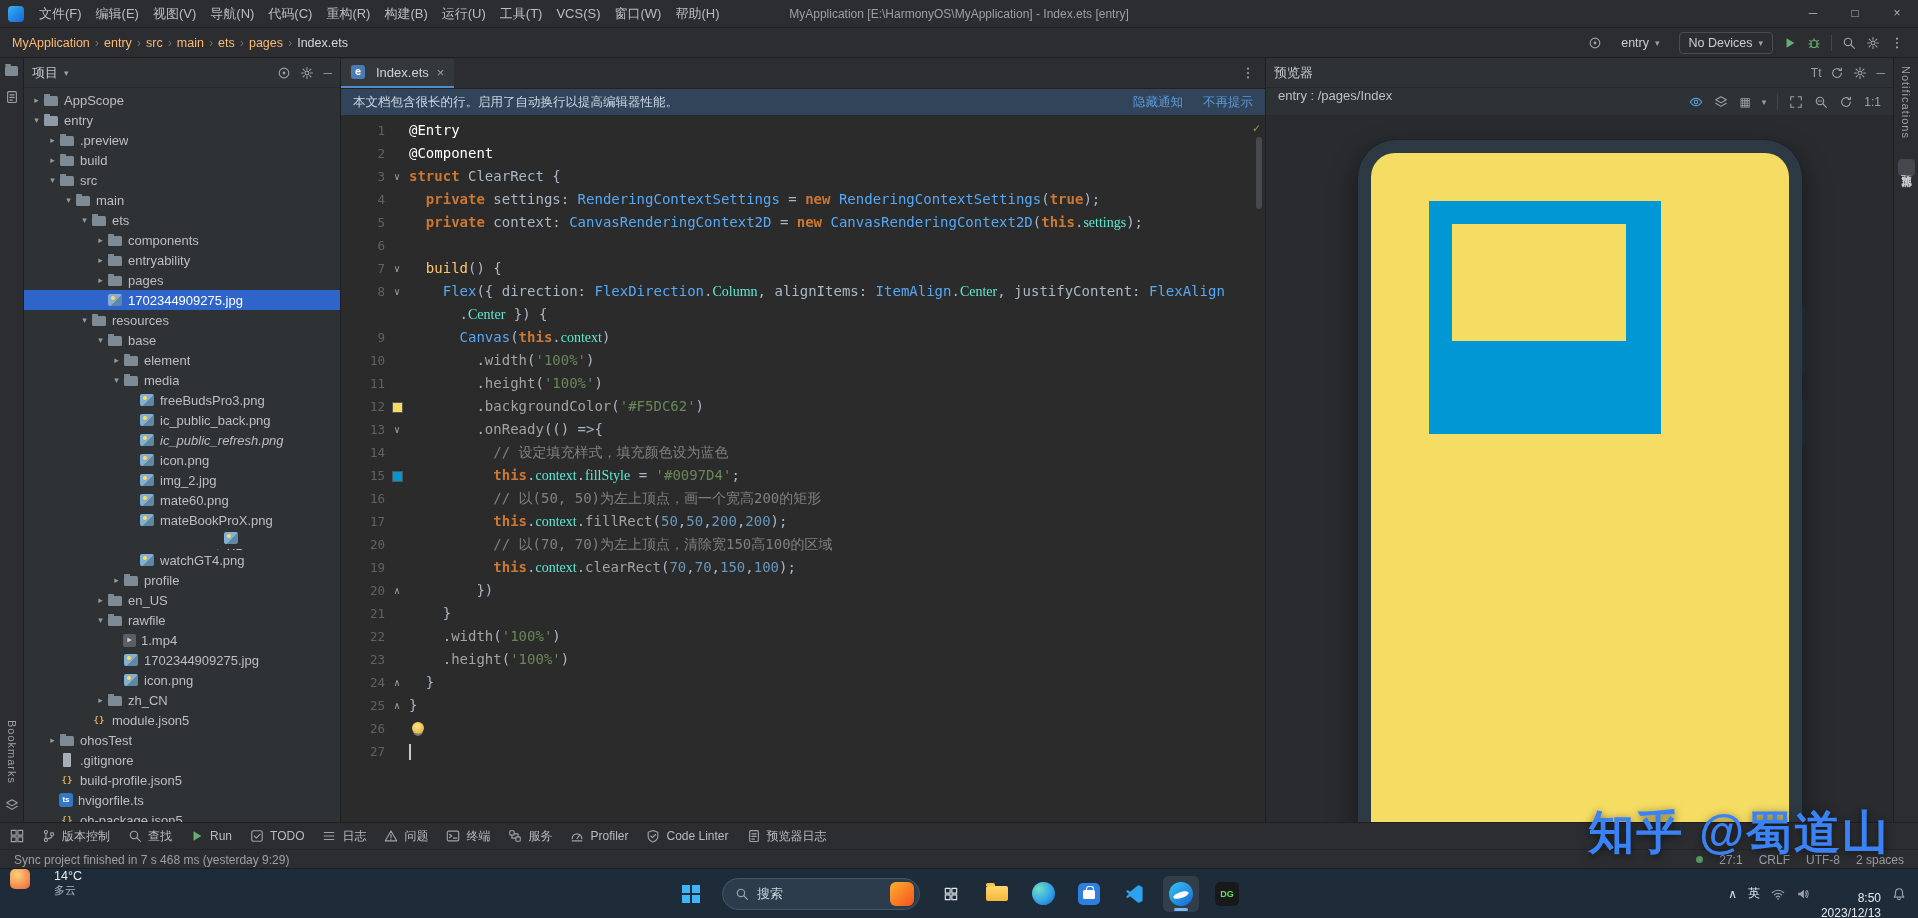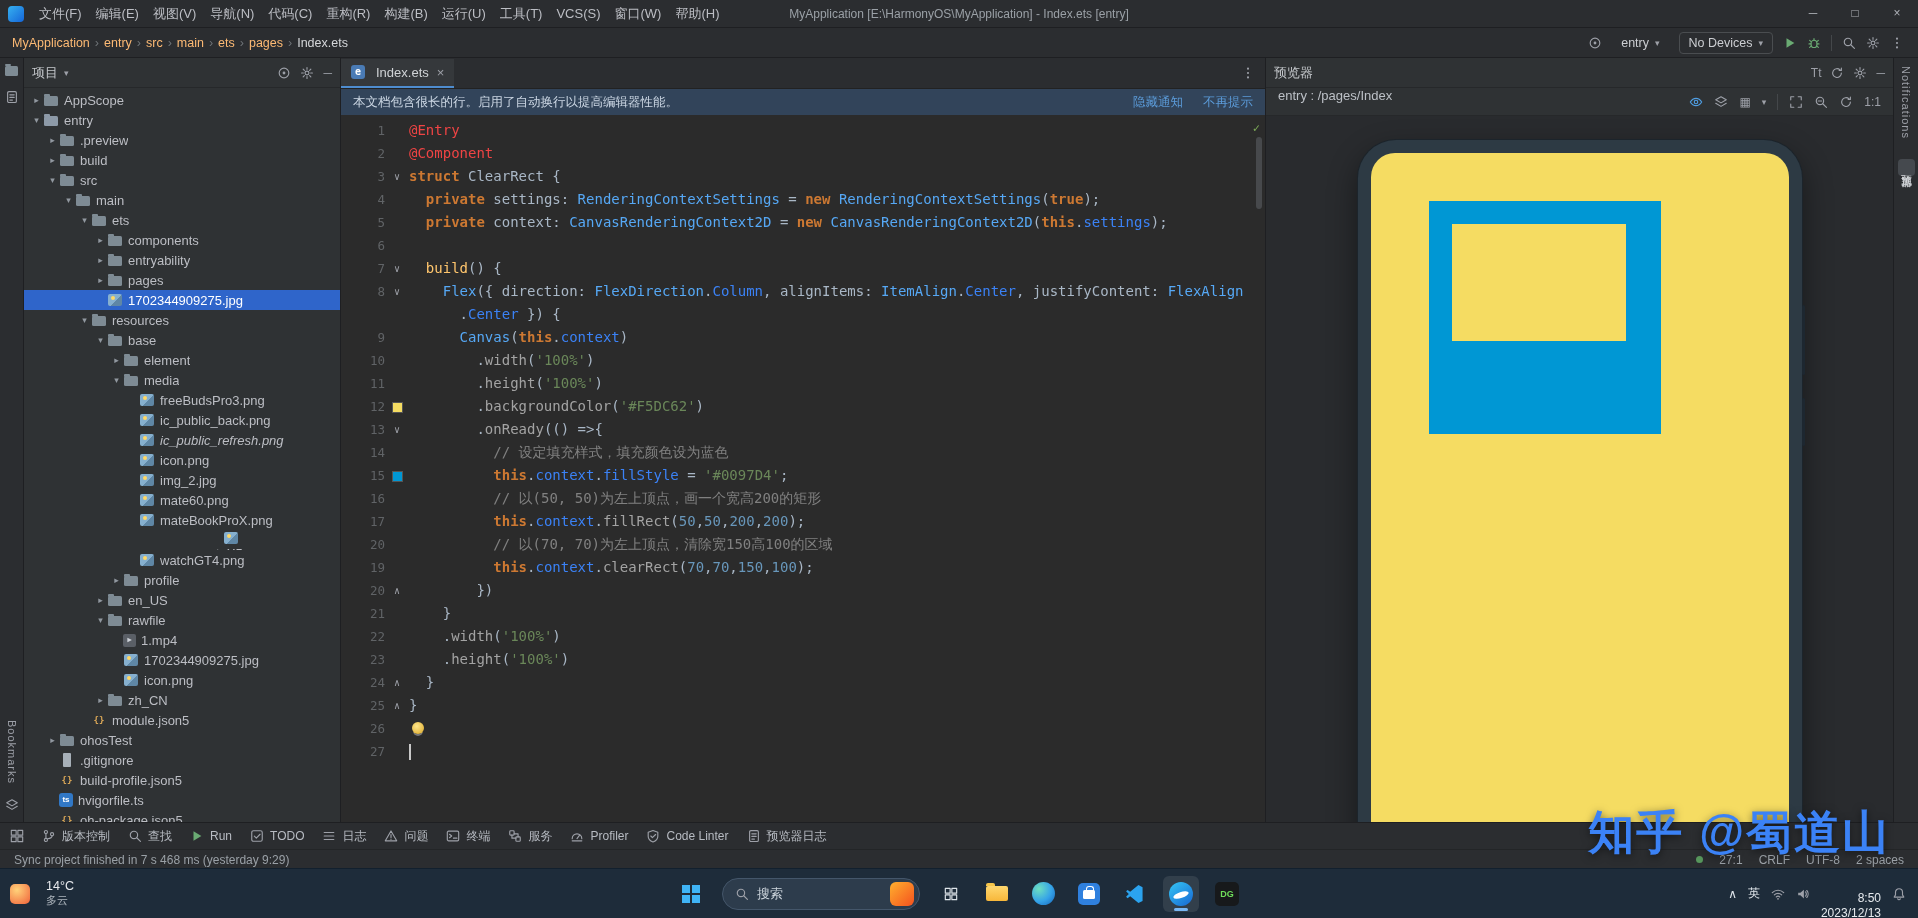--- a/index.html
+++ b/index.html
@@ -75,23 +75,23 @@
   #banner{height:26px;flex:none;background:#32445a;display:flex;align-items:center;padding:0 12px;font-size:12.5px;color:#ccd7e4;}
   .bacts{margin-left:auto;display:flex;gap:20px;}
   .bacts a{color:#5b9bd9;cursor:pointer;}
   #code{position:relative;flex:1;overflow:hidden;background:#2b2b2b;padding-top:4px;
         font-family:"DejaVu Sans Mono",monospace;font-size:14px;}
   .code-line{display:flex;height:23px;line-height:23px;white-space:pre;}
   .lnum{width:44px;flex:none;text-align:right;color:#606366;font-size:12.5px;}
   .lfold{width:24px;flex:none;text-align:center;color:#9da0a8;font-size:10px;}
   .chip{display:inline-block;width:9px;height:9px;margin-top:7px;border:1px solid #555;}
   .lcode{flex:1;overflow:hidden;}
-  .tk-p{color:#a9b7c6;}.tk-k{color:#cc7832;font-weight:bold;}.tk-a{color:#ef4444;}
+  .tk-p{color:#a9b7c6;}.tk-k{color:#cc7832;font-weight:bold;}.tk-a{color:#ffffff;}
   .tk-t{color:#56a8f5;}.tk-s{color:#6a8759;}.tk-n{color:#6897bb;}.tk-c{color:#808080;}
-  .tk-m{color:#3b82f6;}.tk-f{color:#a3a3a3;}.tk-d{color:#ffc66d;}
+  .tk-m{color:#5eead4;font-family:Liberation Serif, serif;}.tk-f{color:#a3a3a3;}.tk-d{color:#ffc66d;}
   .caret{display:inline-block;width:2px;height:16px;background:#c8c8c8;vertical-align:middle;}
   .bulb{display:inline-block;width:12px;height:12px;border-radius:50%;margin:5px 6px 0 3px;
         background:radial-gradient(circle at 40% 35%,#ffe68a,#d9a626);box-shadow:0 3px 0 -1px #777;}
   .echeck{position:absolute;top:6px;right:5px;color:#7fae58;font-size:12px;}
   .escroll{position:absolute;top:22px;right:3px;width:6px;height:72px;background:#47494c;border-radius:3px;}
 
   
   #preview{width:627px;flex:none;display:flex;flex-direction:column;background:#2f3234;box-sizing:border-box;}
   .psub{height:28px;flex:none;display:flex;padding:0 12px;color:#bcc0c6;font-size:13px;border-bottom:1px solid #26282a;box-sizing:border-box;}
   .psub .picons{margin-left:auto;display:flex;align-items:center;gap:11px;color:#9da0a8;font-size:12px;}
@@ -111,21 +111,21 @@
   #toolsbar{position:absolute;left:0;right:0;top:822px;height:27px;background:#2b2d30;border-top:1px solid #1e1f22;
             display:flex;align-items:center;gap:18px;padding-left:10px;box-sizing:border-box;}
   .tool{display:flex;align-items:center;gap:6px;color:#b7bbc2;font-size:12px;white-space:nowrap;}
   #statusbar{position:absolute;left:0;right:0;top:849px;height:20px;background:#2b2d30;border-top:1px solid #232527;
              display:flex;align-items:center;font-size:12px;color:#9aa0a6;padding:0 14px;box-sizing:border-box;}
   .sright{margin-left:auto;display:flex;align-items:center;gap:16px;}
   .sdot{width:7px;height:7px;border-radius:50%;background:#57965c;}
 
   
   #taskbar{position:absolute;left:0;right:0;bottom:0;height:49px;background:#1e2c3a;border-top:1px solid #12202e;}
-  #weather{position:absolute;left:10px;top:0;height:49px;display:flex;align-items:center;gap:16px;}
+  #weather{position:absolute;left:10px;top:0;height:49px;display:flex;align-items:flex-start;gap:24px;}
   .wicon{width:20px;height:20px;border-radius:5px;background:radial-gradient(circle at 35% 30%,#ffd27a,#f0623a);}
   .wtxt{line-height:1.2;}
   .wtemp{font-size:12.5px;color:#e8eaed;}
   .wdesc{font-size:11px;color:#aeb6bd;}
   #tcenter{position:absolute;left:50%;top:0;transform:translateX(-50%);height:49px;display:flex;align-items:center;gap:13px;}
   #startbtn{width:36px;height:36px;border-radius:6px;display:flex;align-items:center;justify-content:center;}
   .winlogo{width:8px;height:8px;background:#3fb4f6;box-shadow:10px 0 #3fb4f6,0 10px #3fb4f6,10px 10px #3fb4f6;margin:-10px 10px 0 0;}
   #searchpill{width:198px;height:32px;border-radius:16px;background:#2d3c4c;border:1px solid #44566a;display:flex;align-items:center;
               gap:8px;padding:0 5px 0 12px;box-sizing:border-box;color:#c6cdd4;}
   #searchpill .slabel{flex:1;color:#ced6dd;font-size:13px;}

